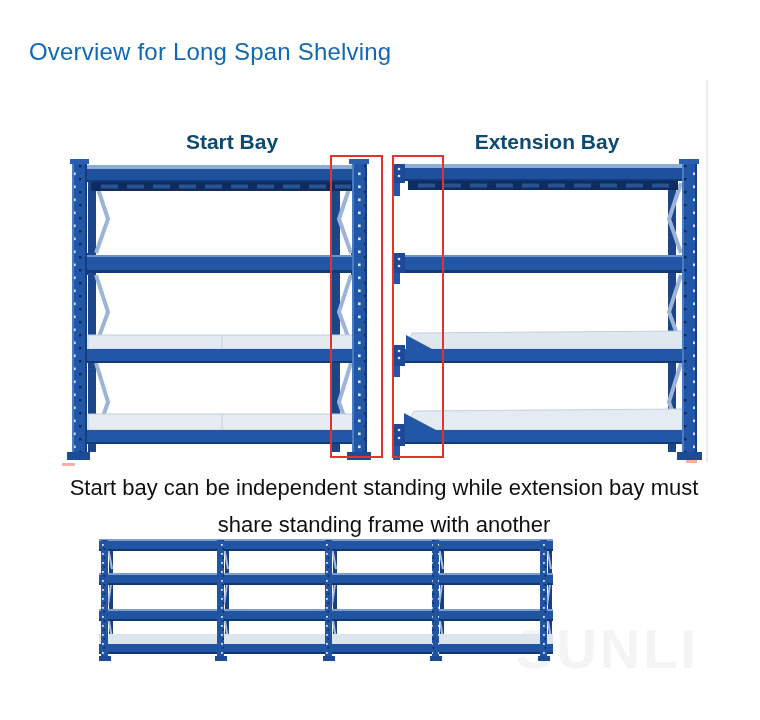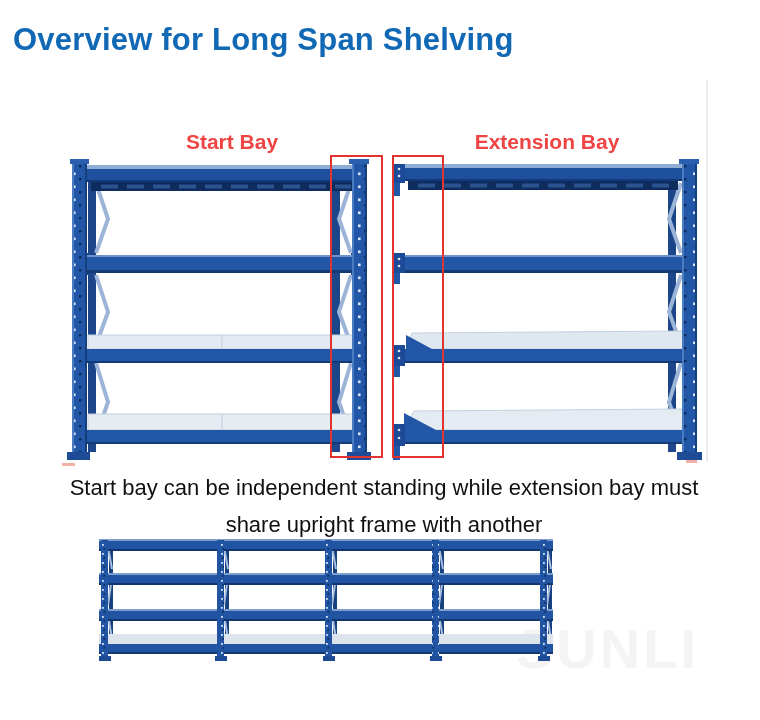--- a/index.html
+++ b/index.html
@@ -8,34 +8,34 @@
     width: 760px;
     height: 720px;
     background: #ffffff;
     overflow: hidden;
     font-family: "Liberation Sans", sans-serif;
   }
   .page-title {
     position: absolute;
     left: 13px;
     top: 22px;
-    margin: 0;
-    font-size: 31px;
-    font-weight: bold;
+    margin: 16px;
+    font-size: 24px;
+    font-weight: normal;
     letter-spacing: 0.2px;
     color: #1168b4;
     white-space: nowrap;
   }
   .bay-label {
     position: absolute;
     top: 130px;
     transform: translateX(-50%);
     font-size: 21px;
     font-weight: bold;
-    color: #ef4444;
+    color: #0c4a6e;
     white-space: nowrap;
   }
   .bay-label.start { left: 232px; }
   .bay-label.ext   { left: 547px; }
   .rack-svg { position: absolute; z-index: 2; }
   .rack-a { left: 55px;  top: 157px; }
   .rack-b { left: 390px; top: 157px; }
   .rack-c { left: 93px;  top: 533px; }
   .redbox {
     position: absolute;
@@ -224,21 +224,21 @@
   </svg>
 
   <div class="redbox left" style="border-color: rgb(225, 52, 48);"></div>
   <div class="redbox right" style="border-color: rgb(225, 52, 48);"></div>
 
   <div class="stray-mark a"></div>
   <div class="stray-mark b"></div>
 
   <div class="caption">
     <div>Start bay can be independent standing while extension bay must</div>
-    <div>share upright frame with another</div>
+    <div>share standing frame with another</div>
   </div>
 
   <svg class="rack-svg rack-c" width="468" height="132" viewBox="0 0 468 132" xmlns="http://www.w3.org/2000/svg">
     <defs>
       <pattern id="pC" width="7" height="9" patternUnits="userSpaceOnUse">
         <rect width="7" height="9" fill="#2155a4"></rect>
         <rect x="2" y="2" width="1.8" height="1.8" fill="#d9e6f5"></rect>
         <rect x="3.5" y="6" width="1.6" height="1.6" fill="#0c2a57"></rect>
       </pattern>
     </defs>

